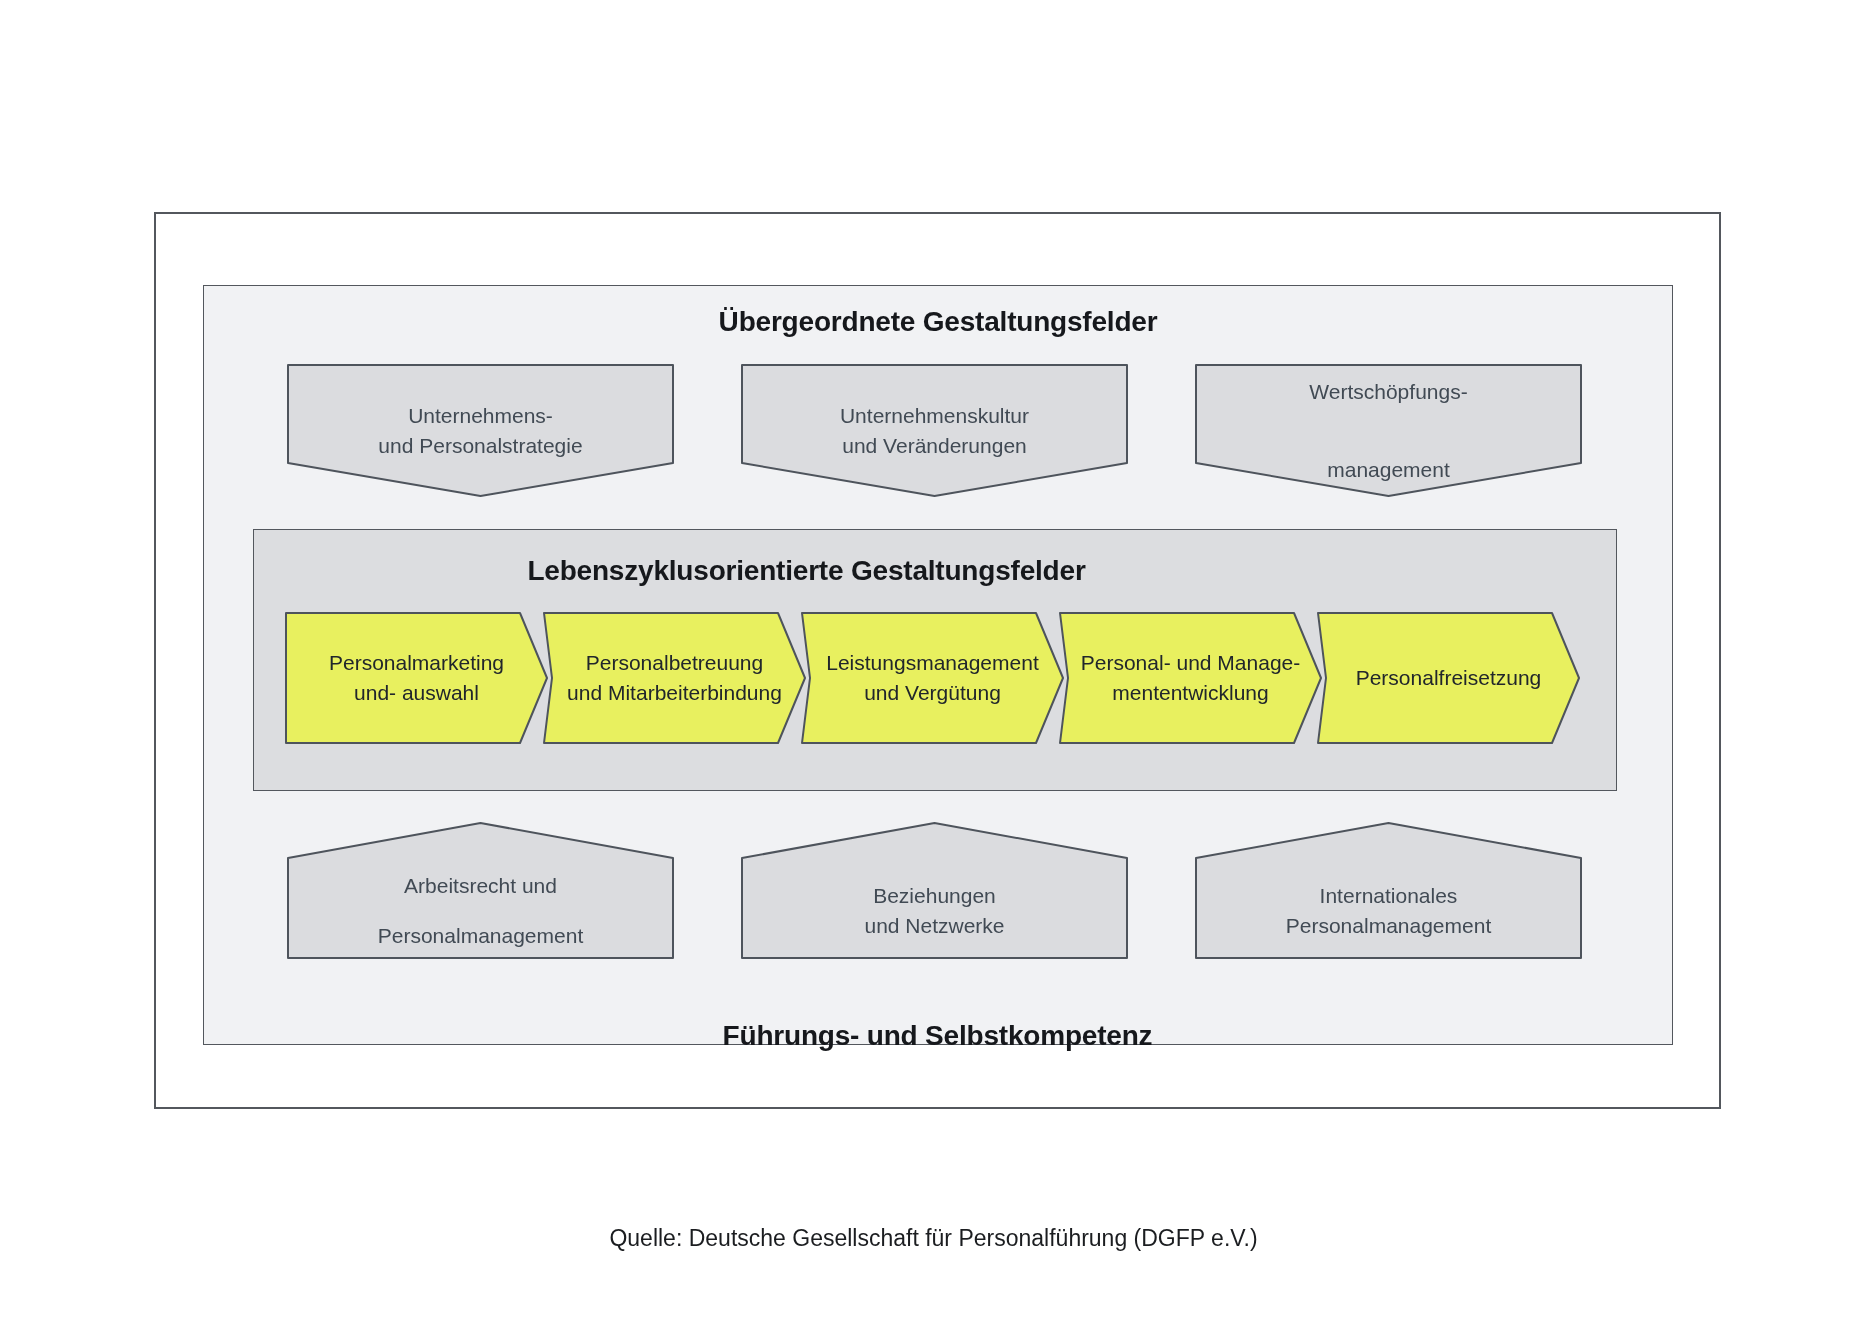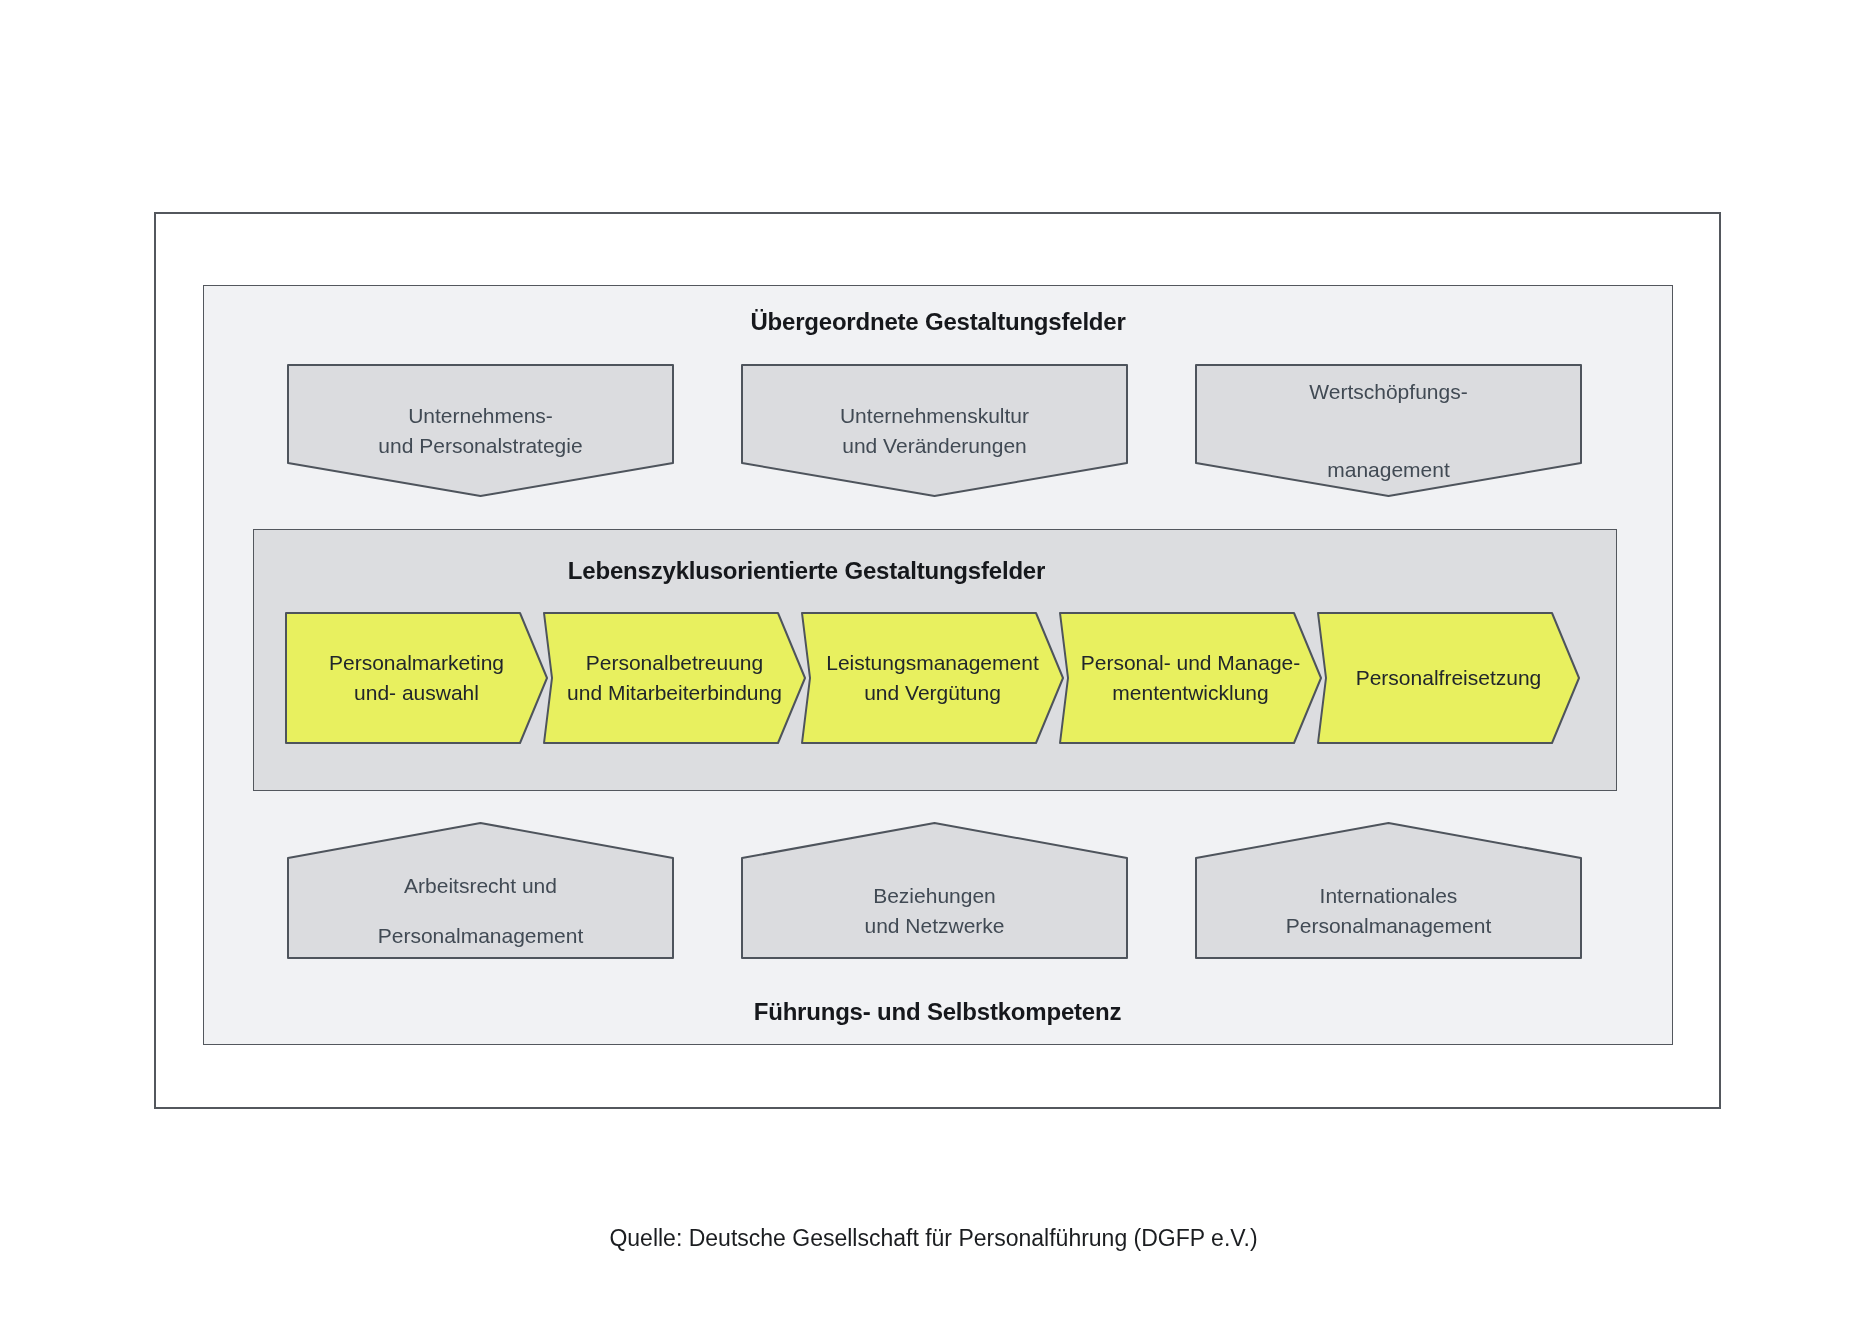--- a/index.html
+++ b/index.html
@@ -9,26 +9,26 @@
   }
   .outer-box{
     position:absolute;left:154px;top:212px;width:1567px;height:897px;
     background:#ffffff;border:2px solid #53575d;box-sizing:border-box;
   }
   .panel{
     position:absolute;left:203px;top:285px;width:1470px;height:760px;
     background:#f1f2f4;border:1.5px solid #53575d;box-sizing:border-box;
   }
   .sec-title{
-    position:absolute;text-align:center;font-weight:700;font-size:24px;line-height:30px;
+    position:absolute;text-align:center;font-weight:700;font-size:28px;line-height:30px;
     color:#16181c;letter-spacing:-0.2px;
   }
   .title-top{left:203px;top:307px;width:1470px;}
   .title-mid{left:253px;top:556px;width:1107px;}
-  .title-bottom{left:154px;top:997px;width:1567px;}
+  .title-bottom{left:154px;top:1021px;width:1567px;}
   .midbox{
     position:absolute;left:253px;top:529px;width:1364px;height:262px;
     background:#dcdde0;border:1.5px solid #53575d;box-sizing:border-box;
   }
   .shape{position:absolute;}
   .shape svg{display:block;}
   .shape-label{
     position:absolute;display:flex;flex-direction:column;align-items:center;justify-content:center;
     text-align:center;font-size:21px;line-height:30px;box-sizing:border-box;
   }

